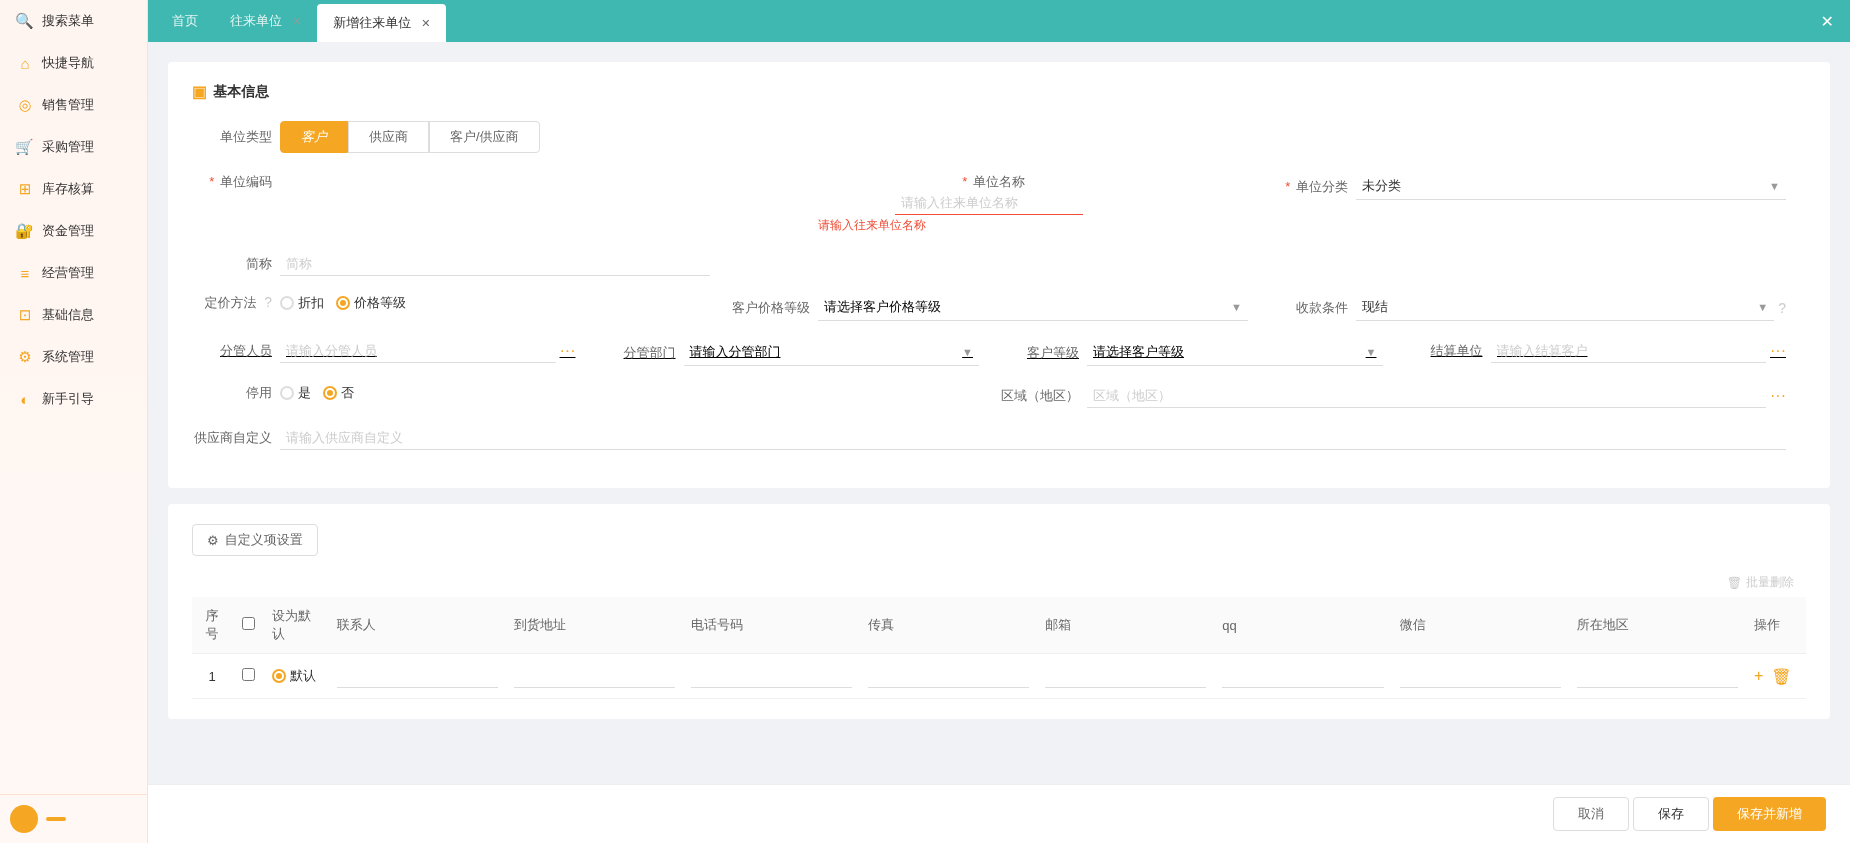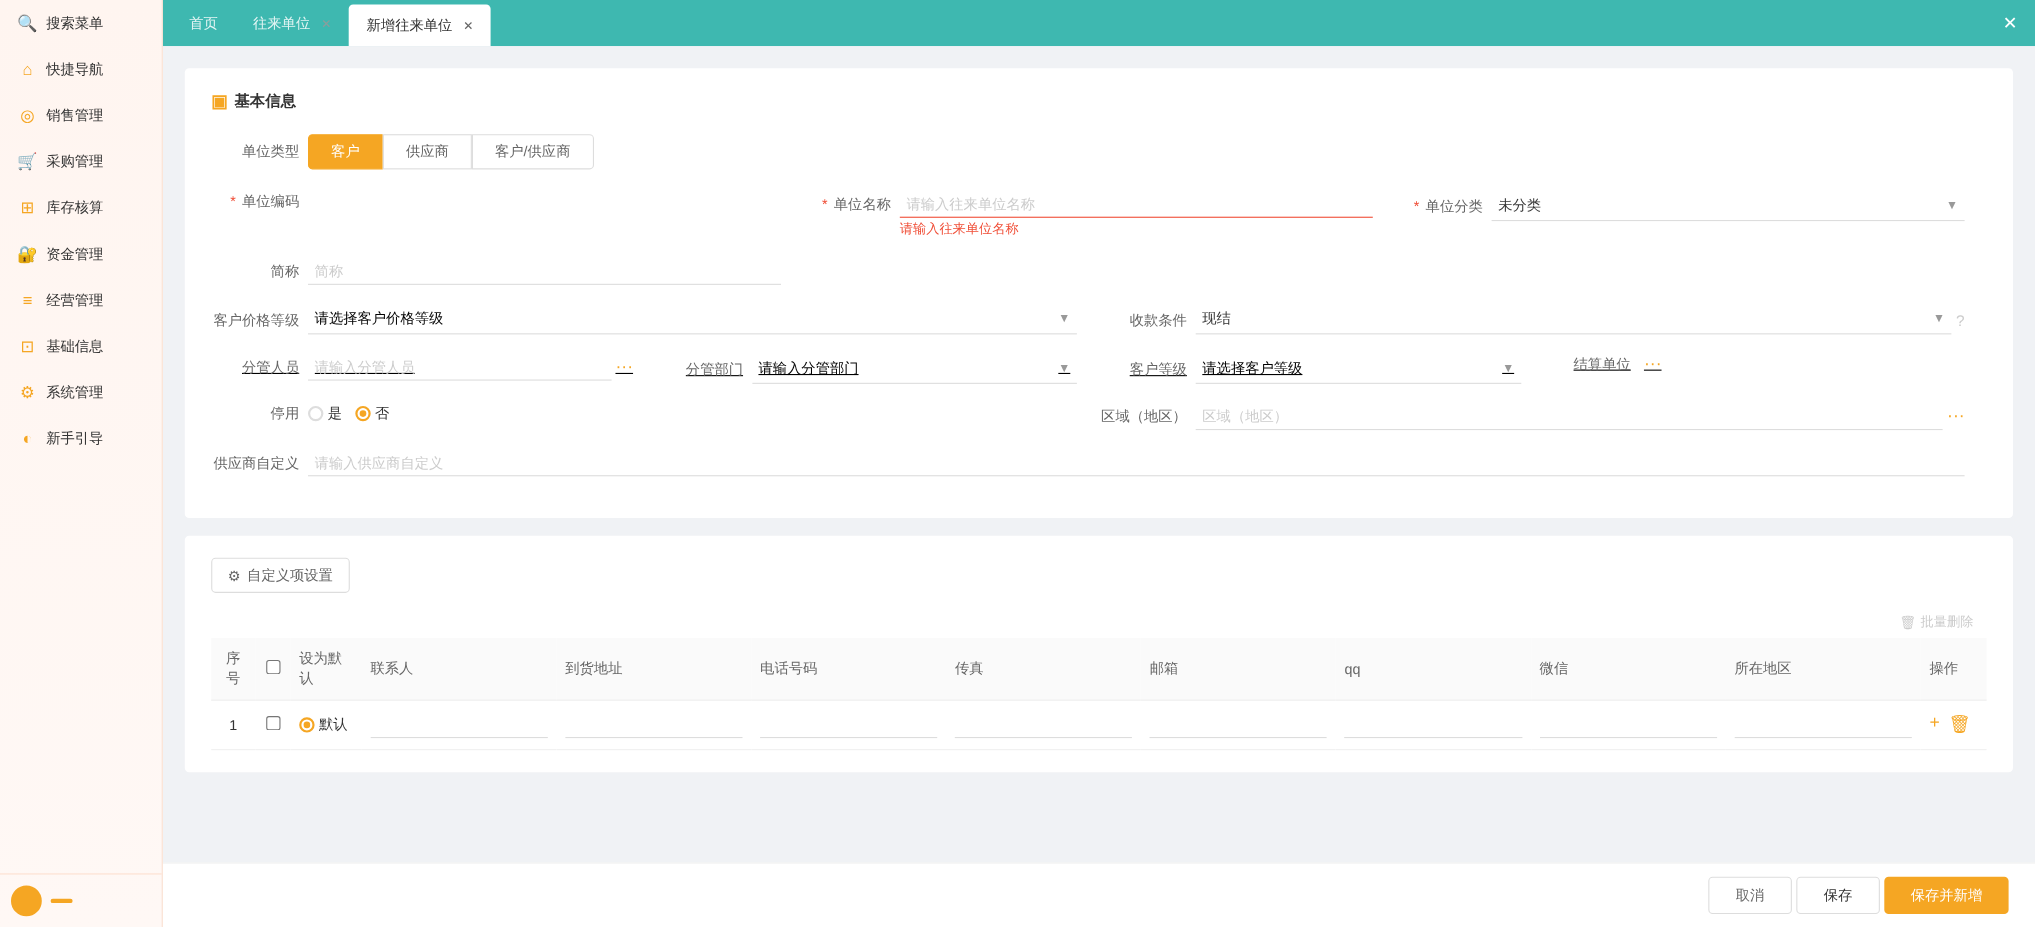--- a/index.html
+++ b/index.html
@@ -110,21 +110,21 @@
     .unit-type-label { width: 80px; text-align: right; color: #666; margin-right: 12px; }
     .unit-btn {
       padding: 6px 20px;
       border: 1px solid #ddd;
       background: #fff;
       cursor: pointer;
       font-size: 13px;
       color: #666;
     }
     .unit-btn.active { background: #f5a623; color: #fff; border-color: #f5a623; }
-    .unit-btn:first-of-type { border-radius: 4px 0 0 4px; }
+    .unit-btn:first-of-type { border-radius: 4px 0 0 4px; font-style: italic; }
     .unit-btn:last-of-type { border-radius: 0 4px 4px 0; }
 
     
     .form-row {
       display: flex;
       align-items: flex-start;
       margin-bottom: 18px;
       flex-wrap: wrap;
       gap: 0;
     }
@@ -279,20 +279,21 @@
       background: #f5a623;
       color: #fff;
       border-radius: 4px;
       cursor: pointer;
       font-size: 13px;
     }
 
     .form-field-wrap {
       display: flex;
       align-items: center;
+      flex-direction: column;
     }
   </style>
 </head>
 <body>
 
 <div class="sidebar">
   <div class="sidebar-item">
     <span class="icon">🔍</span>
     <span>搜索菜单</span>
   </div>
@@ -403,20 +404,38 @@
         <div class="form-field">
           <div class="form-label">简称</div>
           <input class="form-input" type="text" placeholder="简称" style="">
         </div>
         <div class="form-field"></div>
         <div class="form-field"></div>
       </div>
 
       <div class="form-row">
         <div class="form-field">
+          <div class="form-label">
+            <span>定价方法</span>
+            <span class="help-icon">?</span>
+          </div>
+          <div class="radio-group">
+            <div class="radio-item">
+              <div class="radio-circle"></div>
+              <span>折扣</span>
+            </div>
+            <div class="radio-item">
+              <div class="radio-circle checked">
+                <div class="radio-dot"></div>
+              </div>
+              <span>价格等级</span>
+            </div>
+          </div>
+        </div>
+        <div class="form-field">
           <div class="form-label">客户价格等级</div>
           <div class="form-select">
             <span class="select-placeholder">请选择客户价格等级</span>
             <span class="select-arrow">▼</span>
           </div>
         </div>
         <div class="form-field">
           <div class="form-label">收款条件</div>
           <div class="form-select">
             <span>现结</span>
@@ -441,20 +460,21 @@
         </div>
         <div class="form-field">
           <div class="form-label">客户等级</div>
           <div class="form-select">
             <span class="select-placeholder">请选择客户等级</span>
             <span class="select-arrow">▼</span>
           </div>
         </div>
         <div class="form-field">
           <div class="form-label">结算单位</div>
+          <input class="form-input" type="text" placeholder="请输入结算客户" style="">
           <span class="more-dots">···</span>
         </div>
       </div>
 
 
       <div class="form-row">
         <div class="form-field">
           <div class="form-label">停用</div>
           <div class="radio-group">
             <div class="radio-item">

